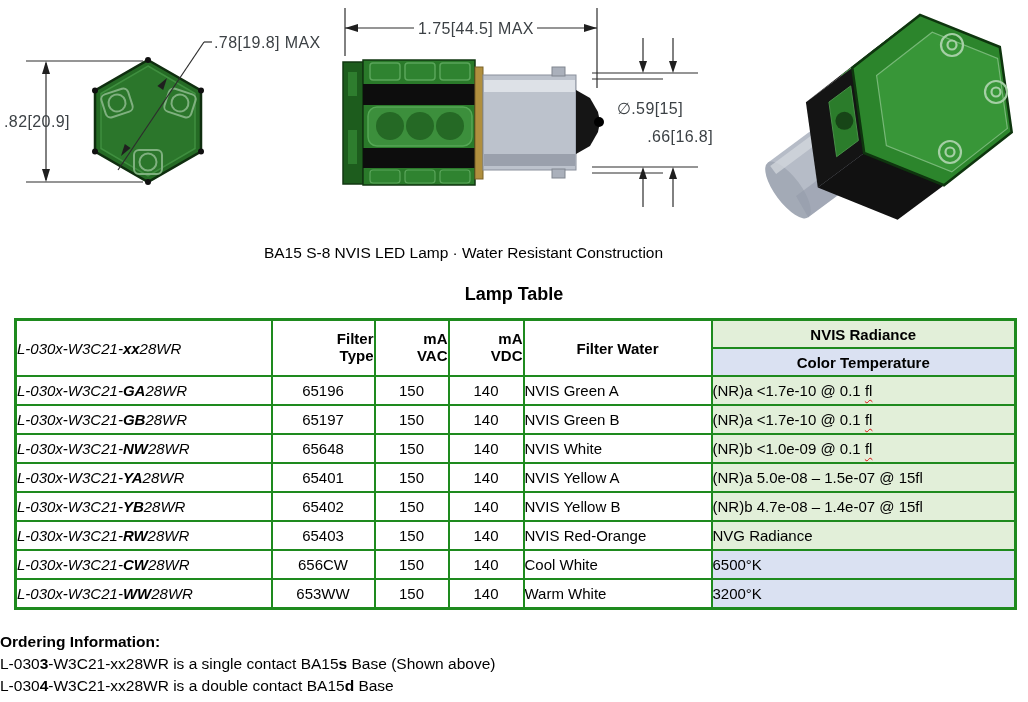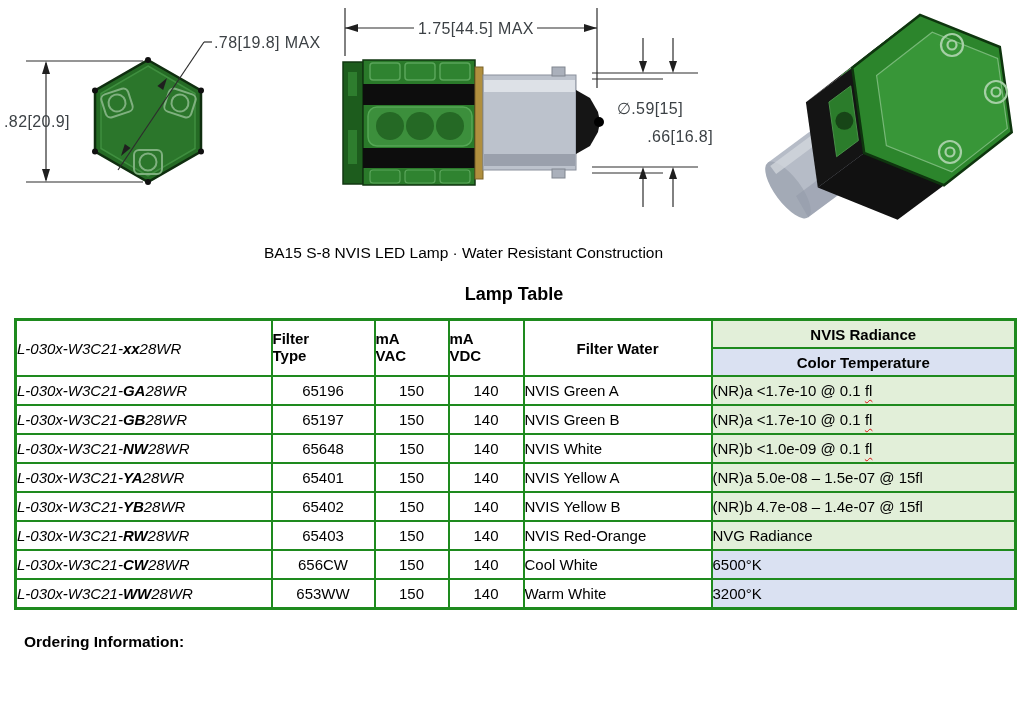--- a/index.html
+++ b/index.html
@@ -26,35 +26,35 @@
     position:absolute; left:14px; top:318px; width:1000px;
     border-collapse:collapse; table-layout:fixed;
     border:3px solid #1e8a1e; font-size:15px;
   }
   table.lamp td { border:2px solid #1e8a1e; background:#fff; height:27px; padding:0; overflow:hidden; }
   td.part { padding-left:12px;font-style:italic; }
   td.ctr  { text-align:center; }
   td.colr { padding-left:10px; }
   td.rad  { padding-left:8px;margin-left:36px; }
   td.hb   { font-weight:bold; }
-  .twoline { white-space:pre-line; text-align:left; line-height:1.12; font-weight:bold; }
+  .twoline { white-space:pre-line; text-align:right; line-height:1.12; font-weight:bold; }
   .grn { background:#e2efd9 !important; }
   .lav { background:#dae1f2 !important; }
   tr.hdr td { height:26px; }
   b.code { font-weight:bold; }
   .squiggle {
     text-decoration-line:underline;
     text-decoration-style:wavy;
     text-decoration-color:#dd1111;
     text-decoration-thickness:1px;
     text-underline-offset:3px;
   }
 
   
-  .ordering { left:24px; top:631px; font-size:15.5px; line-height:22px; }
+  .ordering { left:0; top:631px; font-size:15.5px; line-height:22px; }
   .ordering .hd { font-weight:bold; }
 </style>
 </head>
 <body>
 
 <svg class="abs" style="left:0;top:0" width="330" height="230" viewBox="0 0 330 230">
 
   <line class="dl" x1="26" y1="61" x2="143" y2="61"></line>
   <line class="dl" x1="26" y1="182" x2="143" y2="182"></line>
 
@@ -269,13 +269,15 @@
     <td class="ctr">150</td>
     <td class="ctr">140</td>
     <td class="colr">Warm White</td>
     <td class="rad lav"><span>3200°K</span></td>
   </tr>
 </tbody>
   </table>
 
 <div class="abs ordering">
   <div class="hd">Ordering Information:</div>
+  <div><span>L-030</span><b>3</b><span>-W3C21-xx28WR is a single contact BA15</span><b>s</b><span> Base (Shown above)</span></div>
+  <div><span>L-030</span><b>4</b><span>-W3C21-xx28WR is a double contact BA15</span><b>d</b><span> Base</span></div>
 </div>
 
 </body></html>

